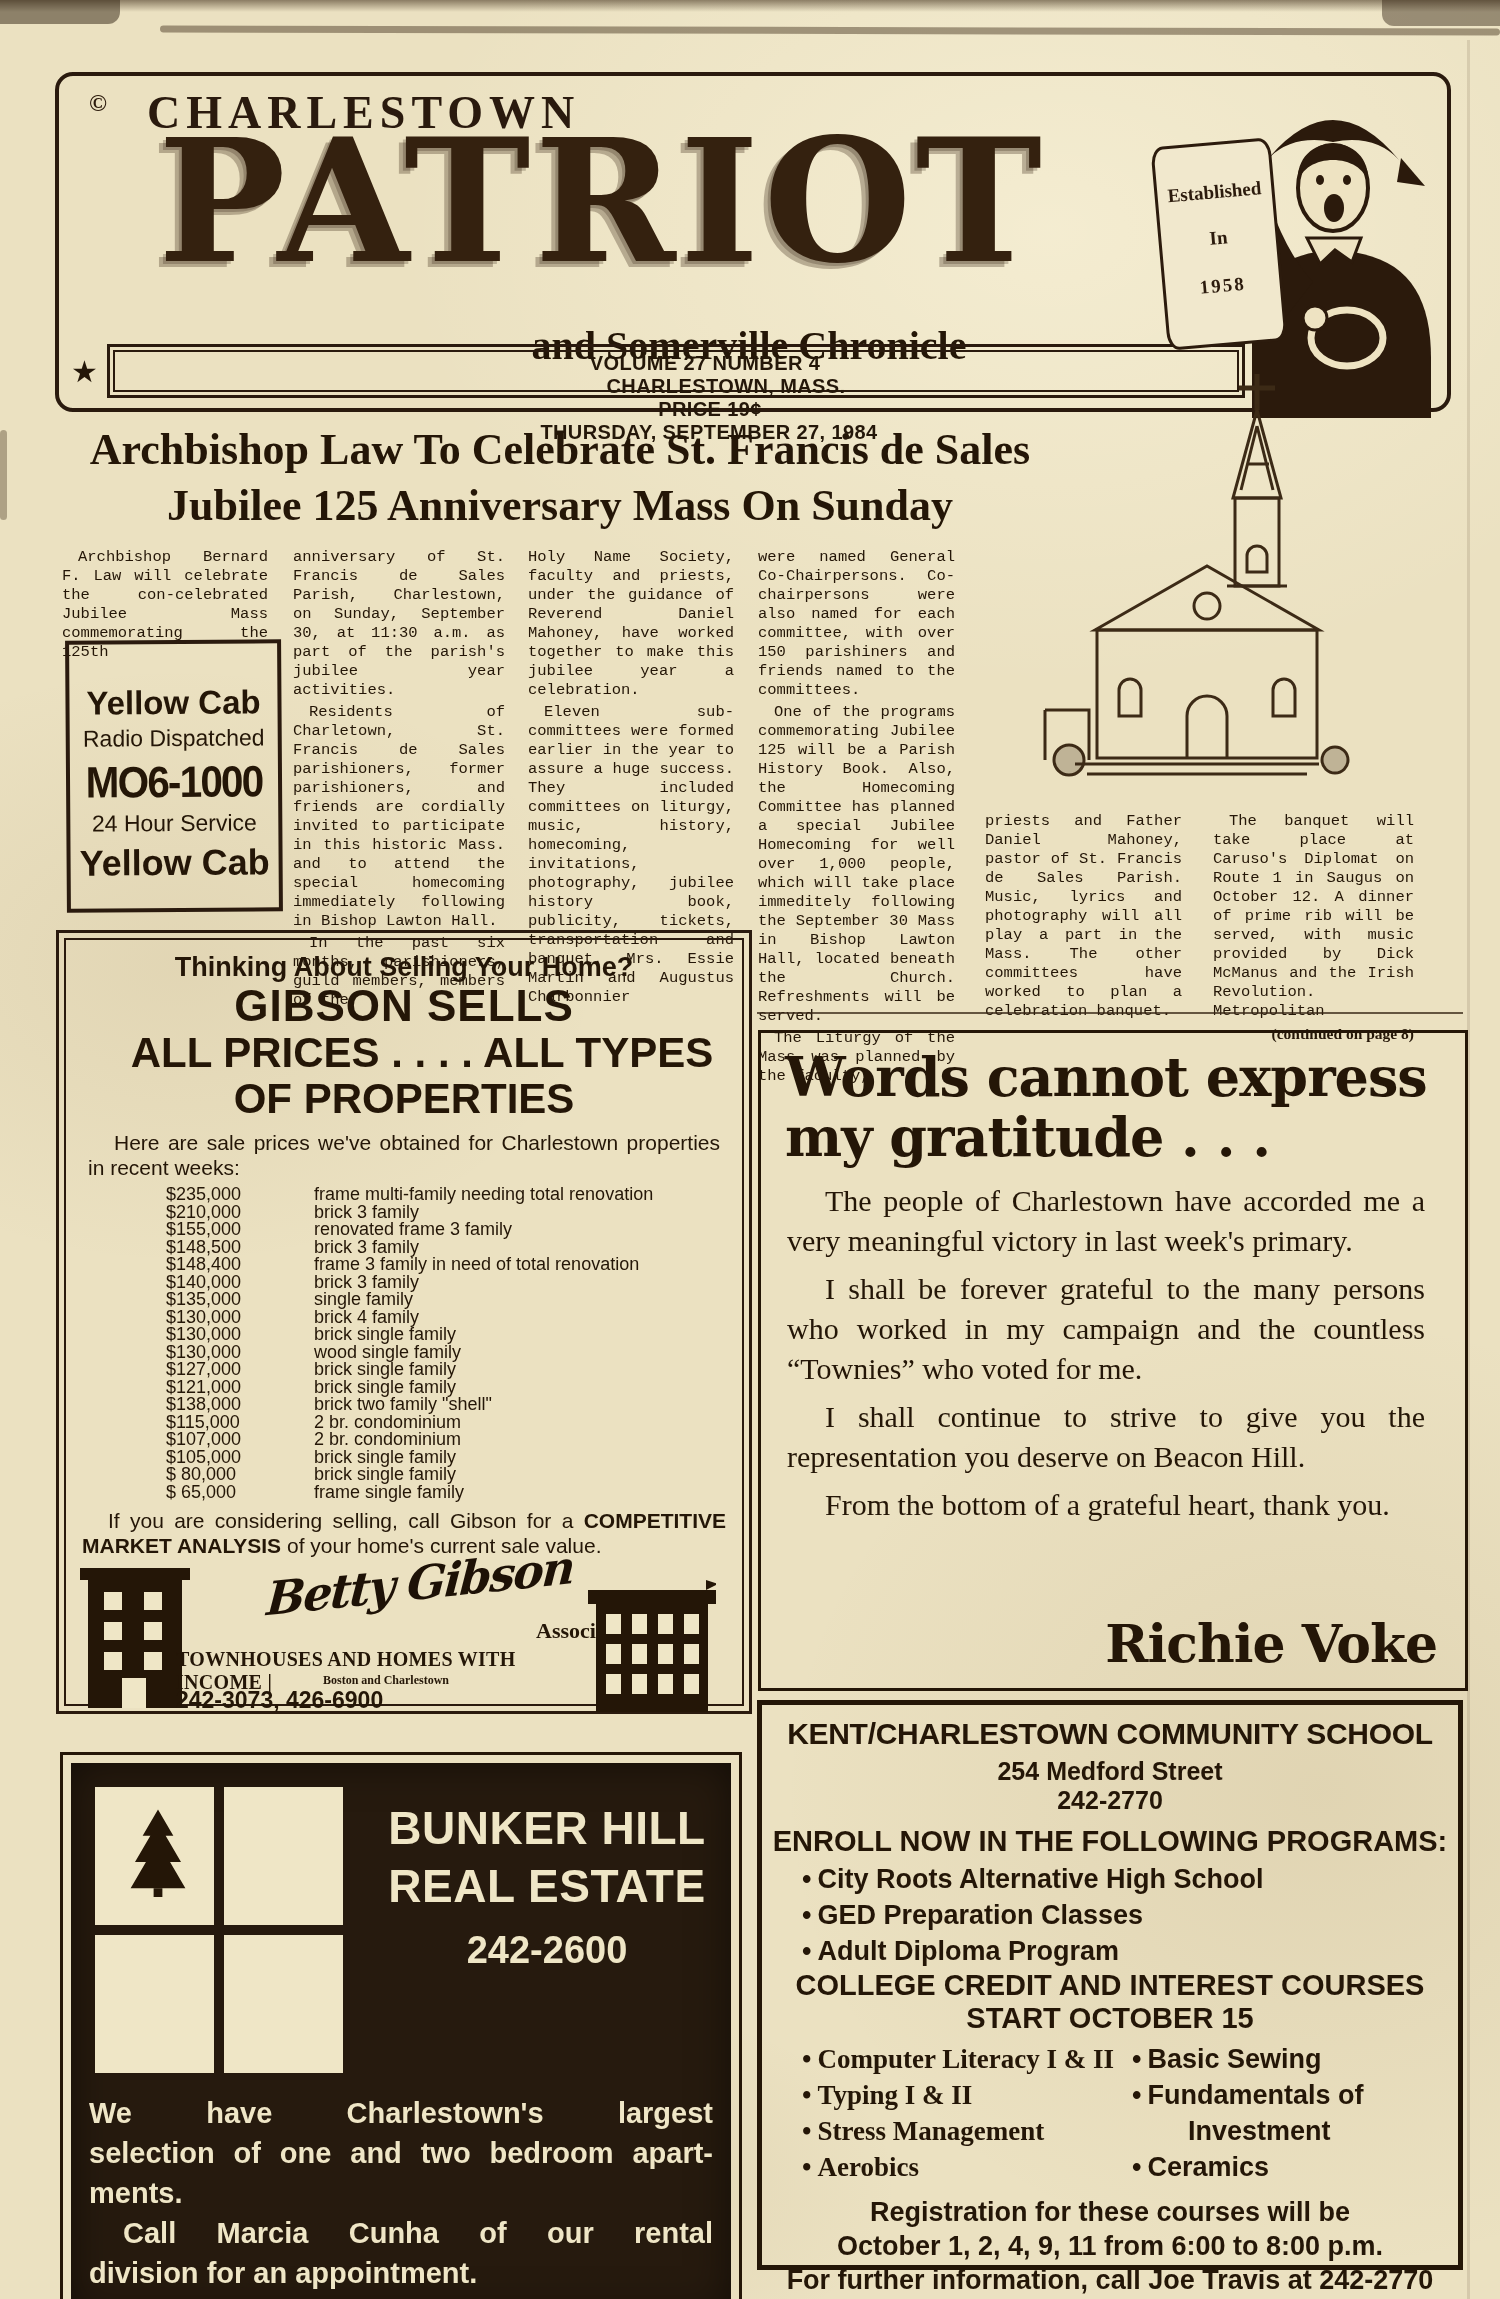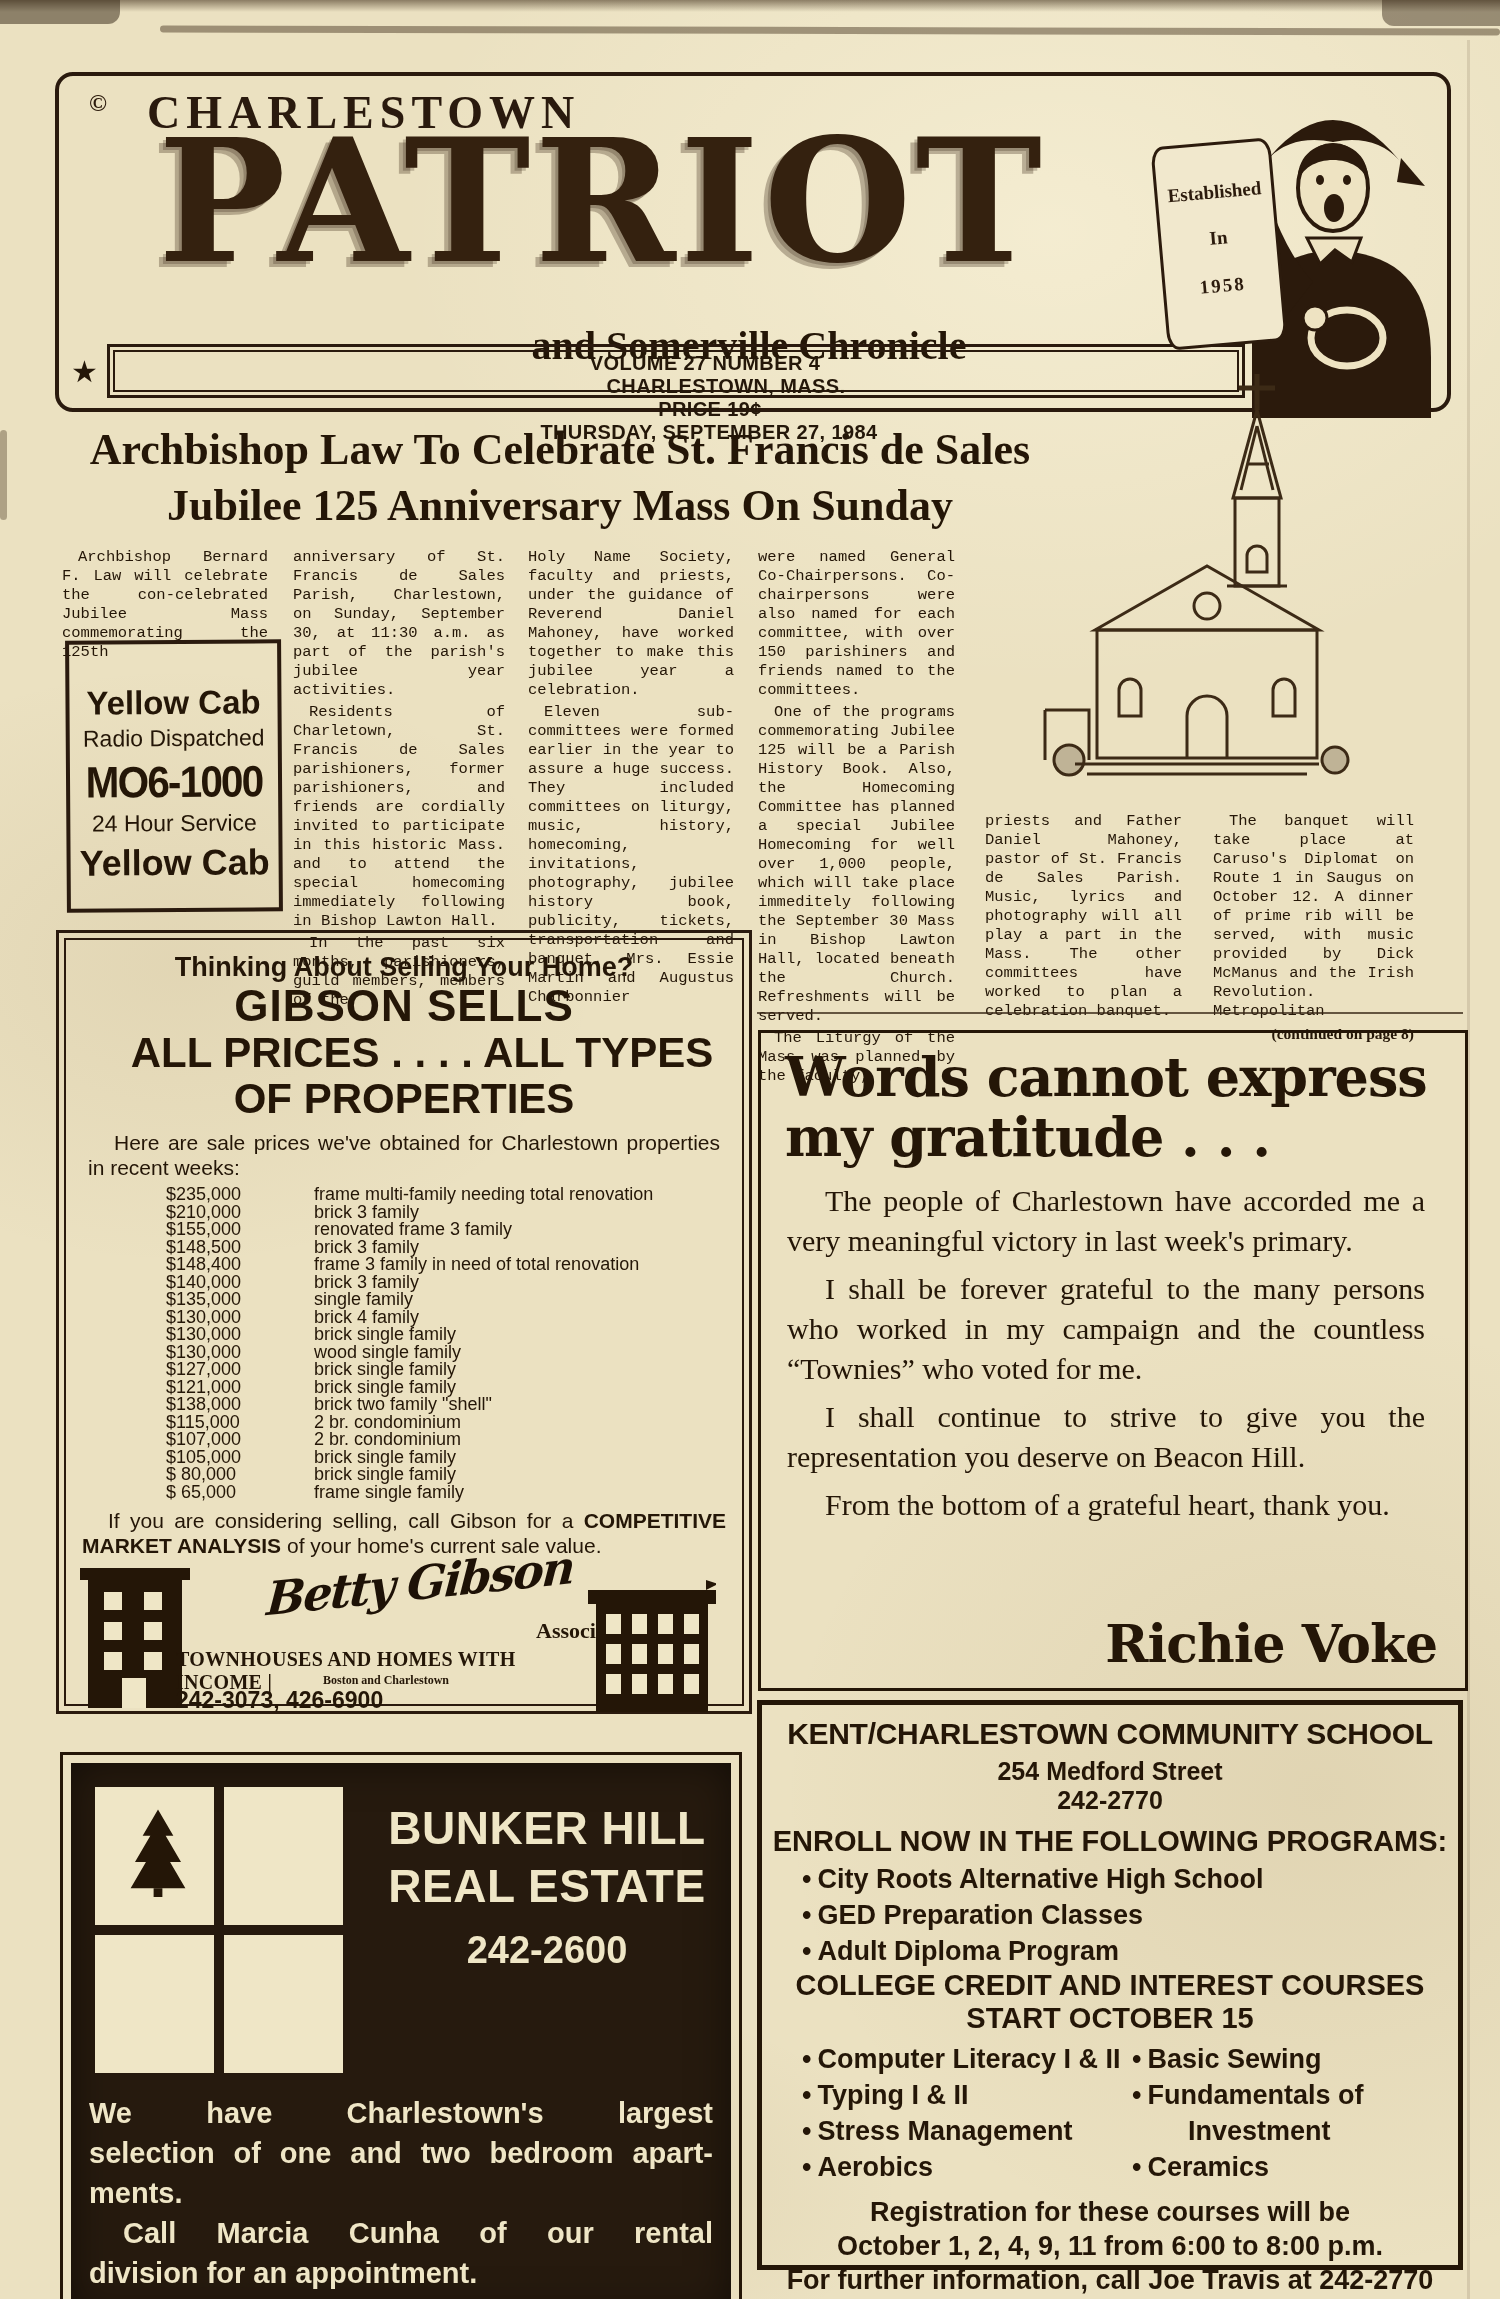--- a/index.html
+++ b/index.html
@@ -113,21 +113,21 @@
   
   .school{left:757px;top:1700px;width:706px;height:570px;border:5px solid #241607;box-sizing:border-box;
     font-family:"Liberation Sans",sans-serif;color:#241607;}
   .s-title{margin-top:12px;text-align:center;font:700 30px/34px "Liberation Sans",sans-serif;letter-spacing:-.3px;}
   .s-addr{margin-top:6px;text-align:center;font:700 25px/28px "Liberation Sans",sans-serif;}
   .s-ph{text-align:center;font:700 25px/30px "Liberation Sans",sans-serif;}
   .s-enroll{margin-top:10px;text-align:center;font:700 29px/32px "Liberation Sans",sans-serif;}
   .s-progs{margin:4px 0 0 40px;font:700 27px/36px "Liberation Sans",sans-serif;}
   .s-coll{text-align:center;font:700 29px/33px "Liberation Sans",sans-serif;}
   .s-cols{display:flex;margin:6px 0 0 40px;font:700 27px/36px "Liberation Sans",sans-serif;}
-  .s-cl{width:330px;} .s-cr{width:300px;}
+  .s-cl{width:330px;font-family:Liberation Serif, serif;} .s-cr{width:300px;}
   .blt::before{content:"•";margin-right:6px;}
   .noblt{padding-left:56px;}
   .s-reg{margin-top:10px;text-align:center;font:700 27px/34px "Liberation Sans",sans-serif;}
 </style>
 </head>
 <body>
 
 <div class="page">
 
   <div class="abs streak-top"></div>

